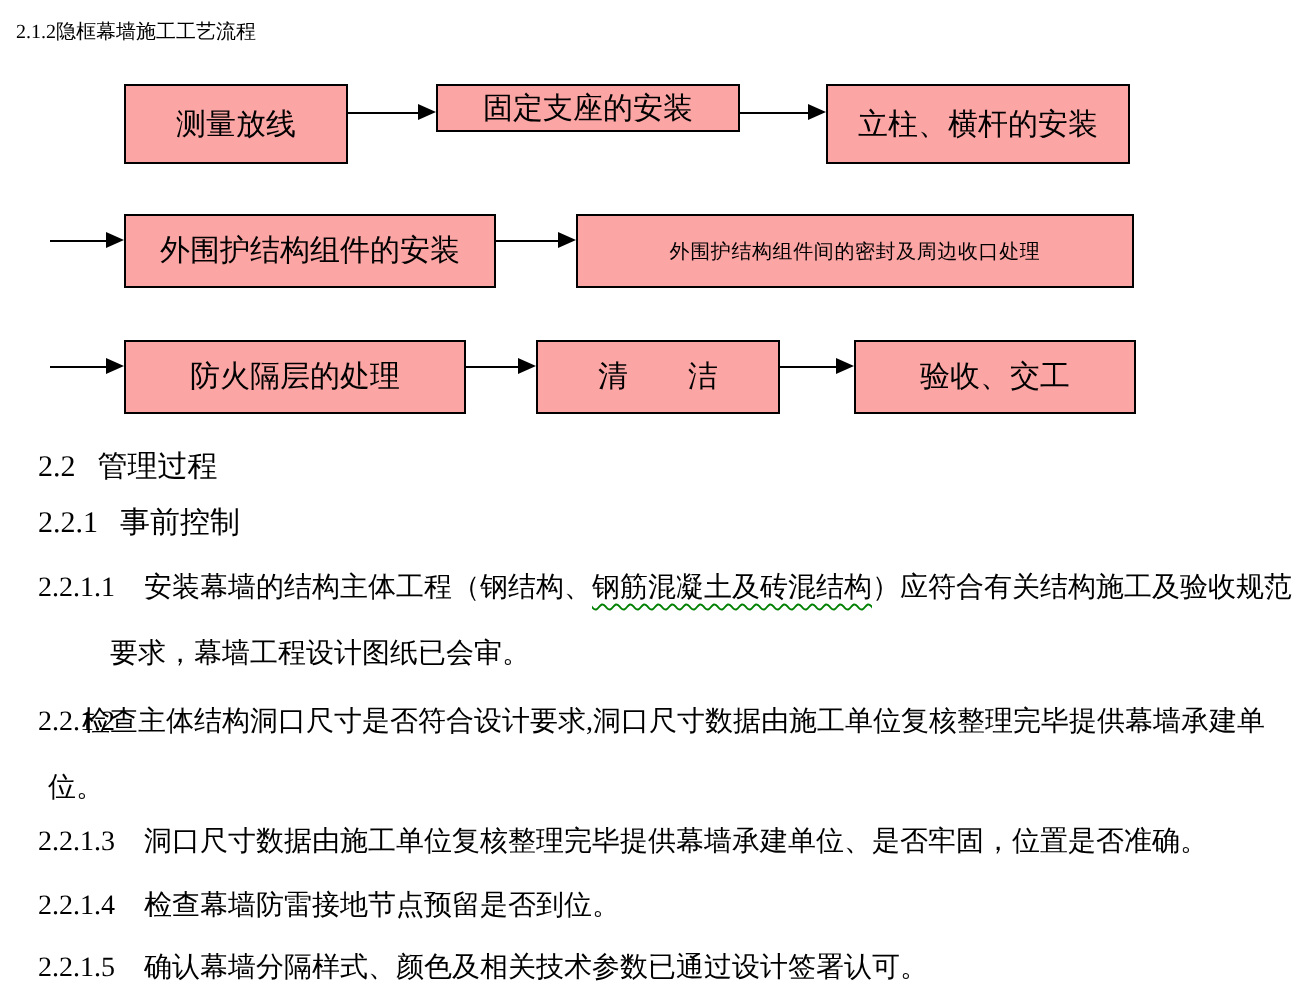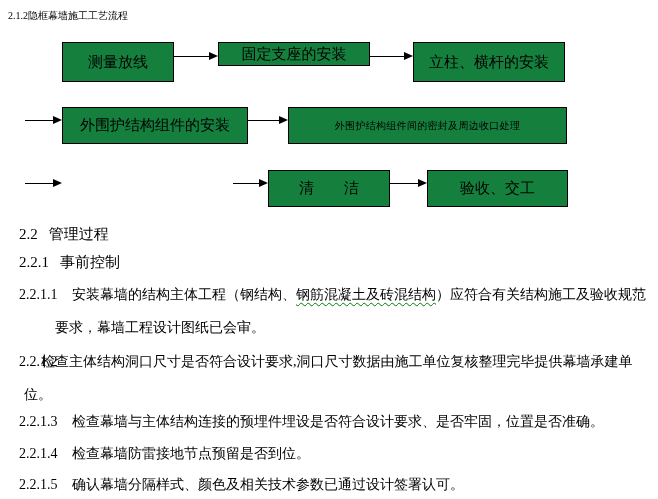--- a/index.html
+++ b/index.html
@@ -10,21 +10,21 @@
   }
   .page { position:relative; width:658px; height:499px; background:#ffffff; }
 
   .doc-title { position:absolute; left:8px; top:9px; font-size:10px; white-space:nowrap; }
 
   .flow-box {
     position:absolute; box-sizing:border-box;
     border:1.5px solid #000;
     display:flex; align-items:center; justify-content:center;
     font-size:15px; text-align:center; white-space:nowrap; overflow:hidden;
-    background:#15803d;
+    background:#fca5a5;
   }
   .flow-arrow { position:absolute; height:0; border-top:1.5px solid #000; }
   .flow-arrow::after {
     content:""; position:absolute; right:-9px; top:-5.2px; width:0; height:0;
     border-left:9px solid #000; border-top:4.5px solid transparent; border-bottom:4.5px solid transparent;
   }
 
   .heading { position:absolute; left:19px; font-size:15px; line-height:20px; white-space:nowrap; }
   .heading .htext { margin-left:11px; }
 
@@ -61,20 +61,23 @@
   <div class="flow-arrow" style="left:25px; top:120px; width:28px;"></div>
   <div class="flow-box" style="left:62px; top:107px; width:186px; height:37px;text-align:center;">
     <span>外围护结构组件的安装</span>
   </div>
   <div class="flow-arrow" style="left:248px; top:120px; width:31px;"></div>
   <div class="flow-box" style="left:288px; top:107px; width:279px; height:37px; font-size:10px; letter-spacing:0.3px;">
     <span>外围护结构组件间的密封及周边收口处理</span>
   </div>
 
   <div class="flow-arrow" style="left:25px; top:183px; width:28px;"></div>
+  <div class="flow-box" style="left:62px; top:170px; width:171px; height:37px;">
+    <span>防火隔层的处理</span>
+  </div>
   <div class="flow-arrow" style="left:233px; top:183px; width:26px;"></div>
   <div class="flow-box" style="left:268px; top:170px; width:122px; height:37px;">
     <span>清　　洁</span>
   </div>
   <div class="flow-arrow" style="left:390px; top:183px; width:28px;"></div>
   <div class="flow-box" style="left:427px; top:170px; width:141px; height:37px;">
     <span>验收、交工</span>
   </div>
 
   <div class="heading" style="top:224px;">
@@ -86,21 +89,21 @@
 
   <div class="para" style="top:278px;">
     <span class="num">2.2.1.1</span><span>安装幕墙的结构主体工程（钢结构、</span><span class="squiggle">钢筋混凝土及砖混结构</span><span>）应符合有关结构施工及验收规范要求，幕墙工程设计图纸已会审。</span>
   </div>
 
   <div class="para" style="top:345px;padding-left:24px;">
     <span class="num">2.2.1.2</span><span>检查主体结构洞口尺寸是否符合设计要求,洞口尺寸数据由施工单位复核整理完毕提供幕墙承建单位。</span>
   </div>
 
   <div class="para" style="top:405px;">
-    <span class="num">2.2.1.3</span><span>检查幕墙与主体结构连接的预埋件埋设是否符合设计要求、是否牢固，位置是否准确。</span>
+    <span class="num">2.2.1.3</span><span>洞口尺寸数据由施工单位复核整理完毕提供幕墙承建单位、是否牢固，位置是否准确。</span>
   </div>
 
   <div class="para" style="top:437px;">
     <span class="num">2.2.1.4</span><span>检查幕墙防雷接地节点预留是否到位。</span>
   </div>
 
   <div class="para" style="top:468px;">
     <span class="num">2.2.1.5</span><span>确认幕墙分隔样式、颜色及相关技术参数已通过设计签署认可。</span>
   </div>
 

